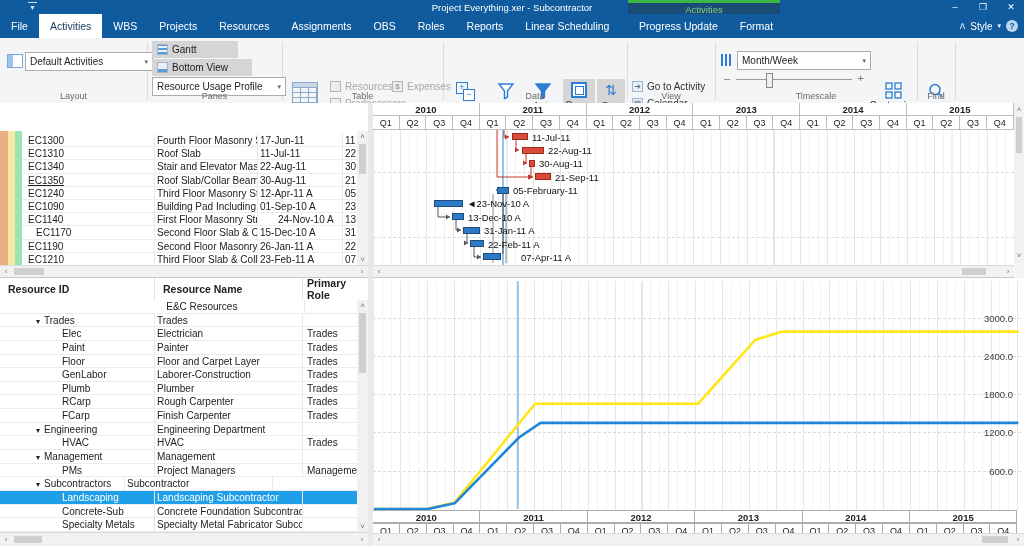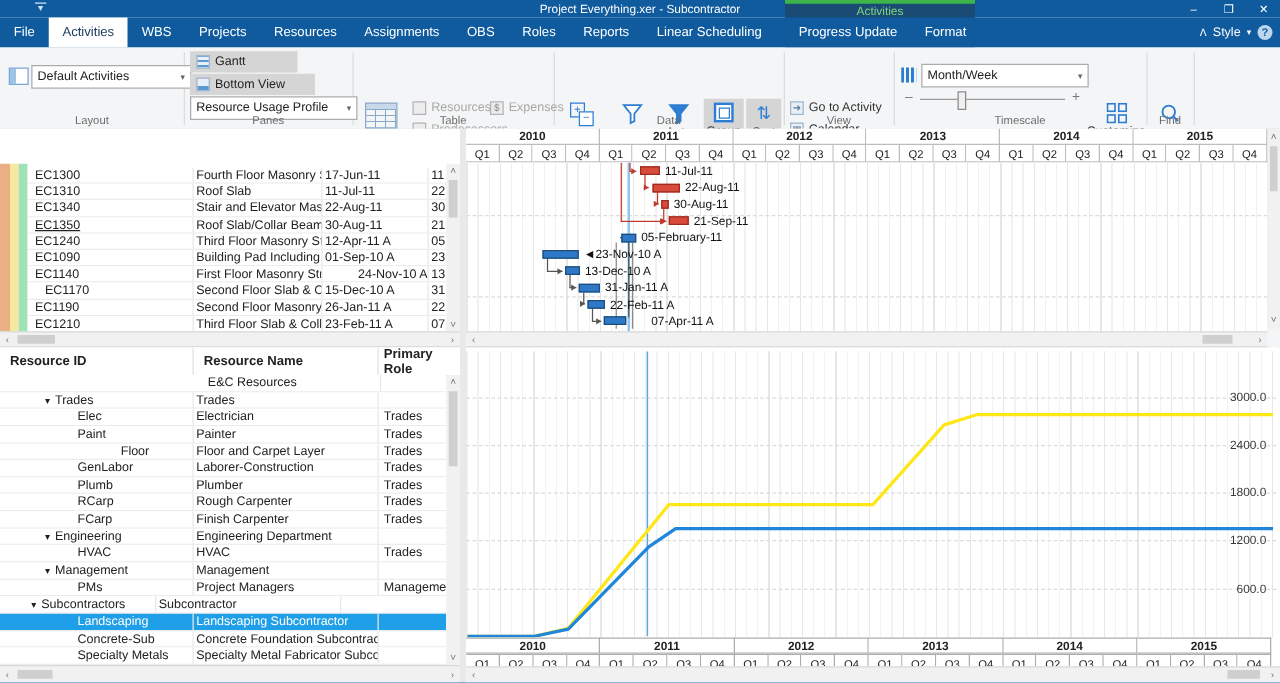--- a/index.html
+++ b/index.html
@@ -291,21 +291,21 @@
         </div>
         <div class="trow" style="height: 13.2px;">
           <div class="tc" style="width: 133px; padding-left: 6px;">EC1090</div>
           <div class="tc" style="width: 103px; padding-left: 2px;">Building Pad Including UG U</div>
           <div class="tc" style="width: 85px; padding-left: 2px;">01-Sep-10 A</div>
           <div class="tc" style="width: 13px; padding-left: 2px; border-right: none;">23</div>
         </div>
         <div class="trow" style="height: 13.2px;">
           <div class="tc" style="width: 133px; padding-left: 6px;">EC1140</div>
           <div class="tc" style="width: 103px; padding-left: 2px;">First Floor Masonry Structu</div>
-          <div class="tc" style="width: 85px; padding-left: 2px; text-align: right;">24-Nov-10 A</div>
+          <div class="tc" style="width: 85px; padding-left: 20px;">24-Nov-10 A</div>
           <div class="tc" style="width: 13px; padding-left: 2px; border-right: none;">13</div>
         </div>
         <div class="trow" style="height: 13.2px;">
           <div class="tc" style="width: 133px; padding-left: 14px;">EC1170</div>
           <div class="tc" style="width: 103px; padding-left: 2px;">Second Floor Slab &amp; Collar</div>
           <div class="tc" style="width: 85px; padding-left: 2px;">15-Dec-10 A</div>
           <div class="tc" style="width: 13px; padding-left: 2px; border-right: none;">31</div>
         </div>
         <div class="trow" style="height: 13.2px;">
           <div class="tc" style="width: 133px; padding-left: 6px;">EC1190</div>
@@ -459,21 +459,21 @@
           <div class="tc" style="width: 155px; line-height: 13.6px; padding-left: 62px;">Elec</div>
           <div class="tc" style="width: 148px; padding-left: 2px; line-height: 13.6px;">Electrician</div>
           <div class="tc" style="width: 54px; padding-left: 4px; border-right: none; line-height: 13.6px;">Trades</div>
         </div>
         <div class="trow" style="height: 13.65px;">
           <div class="tc" style="width: 155px; line-height: 13.6px; padding-left: 62px;">Paint</div>
           <div class="tc" style="width: 148px; padding-left: 2px; line-height: 13.6px;">Painter</div>
           <div class="tc" style="width: 54px; padding-left: 4px; border-right: none; line-height: 13.6px;">Trades</div>
         </div>
         <div class="trow" style="height: 13.65px;">
-          <div class="tc" style="width: 155px; line-height: 13.6px; padding-left: 62px; text-align: center;">Floor</div>
+          <div class="tc" style="width: 155px; line-height: 13.6px; padding-left: 62px;">Floor</div>
           <div class="tc" style="width: 148px; padding-left: 2px; line-height: 13.6px;">Floor and Carpet Layer</div>
           <div class="tc" style="width: 54px; padding-left: 4px; border-right: none; line-height: 13.6px;">Trades</div>
         </div>
         <div class="trow" style="height: 13.65px;">
           <div class="tc" style="width: 155px; line-height: 13.6px; padding-left: 62px;">GenLabor</div>
           <div class="tc" style="width: 148px; padding-left: 2px; line-height: 13.6px;">Laborer-Construction</div>
           <div class="tc" style="width: 54px; padding-left: 4px; border-right: none; line-height: 13.6px;">Trades</div>
         </div>
         <div class="trow" style="height: 13.65px;">
           <div class="tc" style="width: 155px; line-height: 13.6px; padding-left: 62px;">Plumb</div>
@@ -504,21 +504,21 @@
           <div class="tc" style="width: 155px; line-height: 13.6px; padding-left: 36px;"><span style="font-size: 8px; margin-right: 4px;">▾</span>Management</div>
           <div class="tc" style="width: 148px; padding-left: 2px; line-height: 13.6px;">Management</div>
           <div class="tc" style="width: 54px; padding-left: 4px; border-right: none; line-height: 13.6px;"></div>
         </div>
         <div class="trow" style="height: 13.65px;">
           <div class="tc" style="width: 155px; line-height: 13.6px; padding-left: 62px;">PMs</div>
           <div class="tc" style="width: 148px; padding-left: 2px; line-height: 13.6px;">Project Managers</div>
           <div class="tc" style="width: 54px; padding-left: 4px; border-right: none; line-height: 13.6px;">Management</div>
         </div>
         <div class="trow" style="height: 13.65px;">
-          <div class="tc" style="width: 125px; line-height: 13.6px; padding-left: 25px;"><span style="font-size: 8px; margin-right: 4px;">▾</span>Subcontractors</div>
+          <div class="tc" style="width: 125px; line-height: 13.6px; padding-left: 36px;"><span style="font-size: 8px; margin-right: 4px;">▾</span>Subcontractors</div>
           <div class="tc" style="width: 148px; padding-left: 2px; line-height: 13.6px;">Subcontractor</div>
           <div class="tc" style="width: 54px; padding-left: 4px; border-right: none; line-height: 13.6px;"></div>
         </div>
         <div class="trow selected" style="height: 13.65px;">
           <div class="tc" style="width: 155px; line-height: 13.6px; padding-left: 62px;">Landscaping</div>
           <div class="tc" style="width: 148px; padding-left: 2px; line-height: 13.6px;">Landscaping Subcontractor</div>
           <div class="tc" style="width: 54px; padding-left: 4px; border-right: none; line-height: 13.6px;"></div>
         </div>
         <div class="trow" style="height: 13.65px;">
           <div class="tc" style="width: 155px; line-height: 13.6px; padding-left: 62px;">Concrete-Sub</div>

